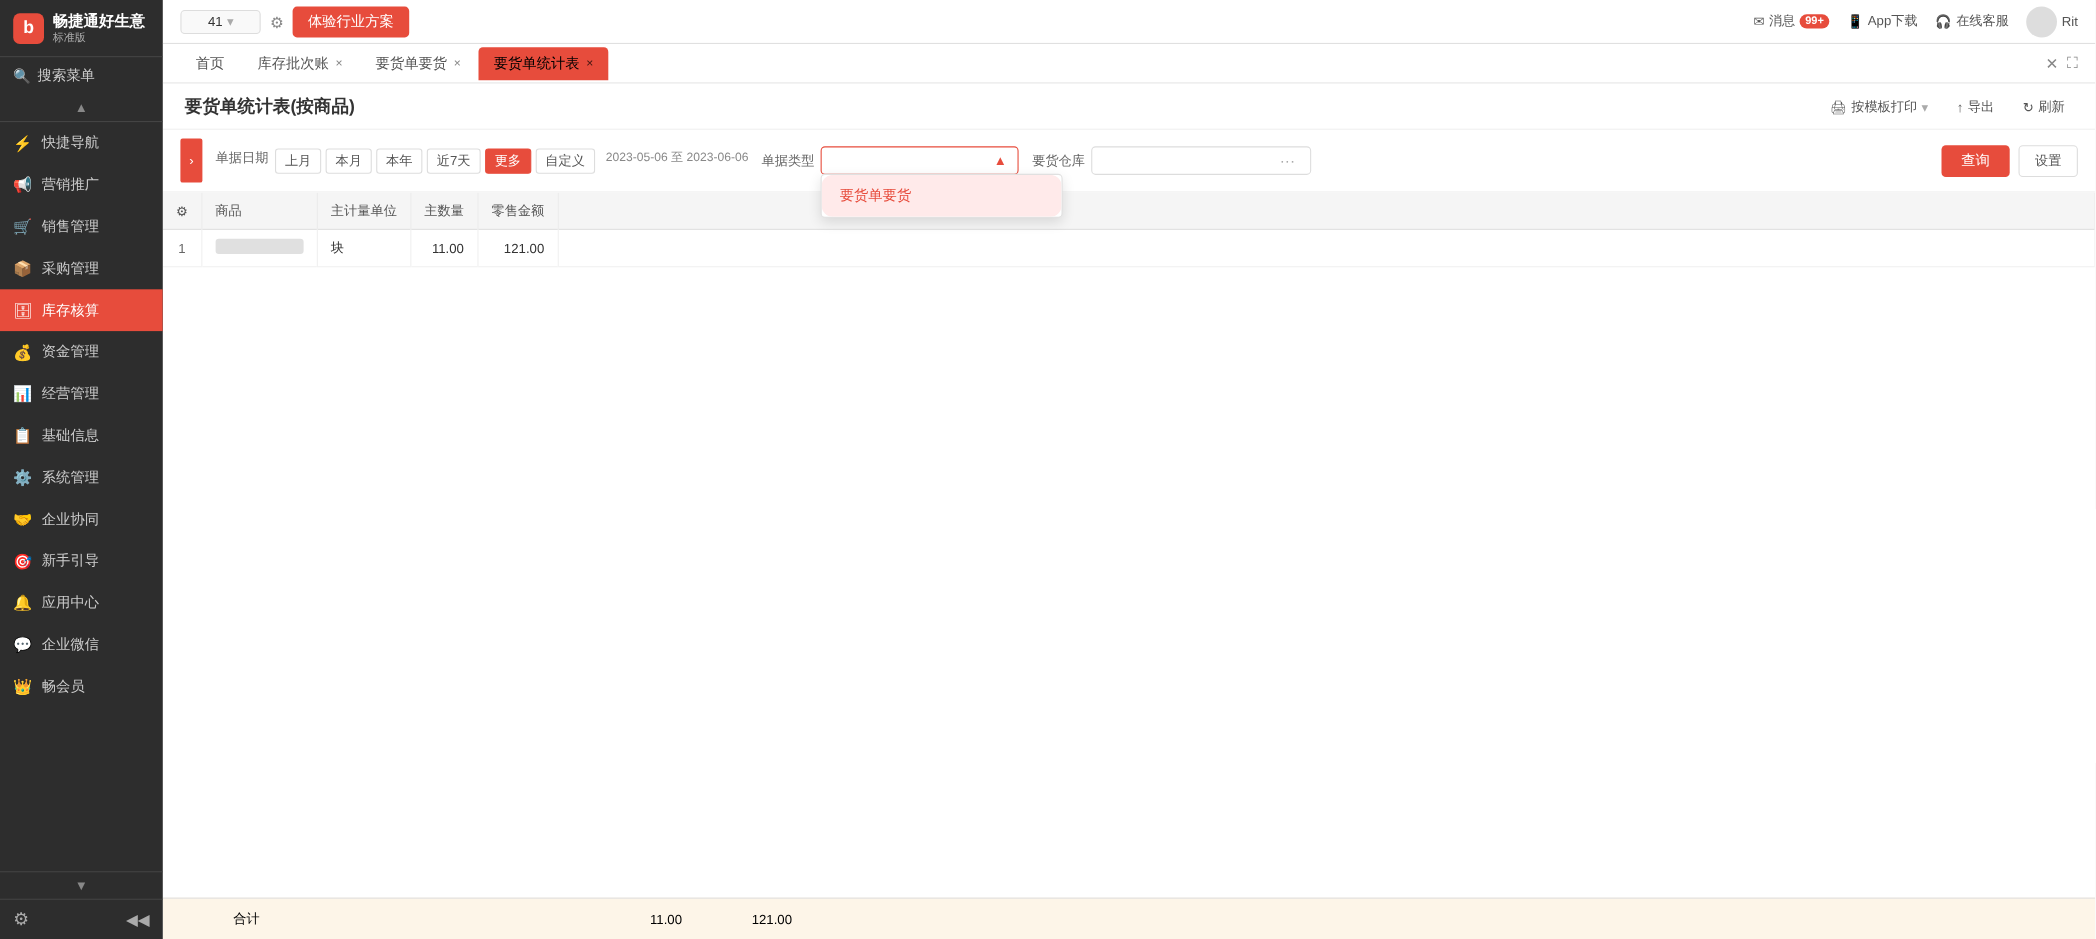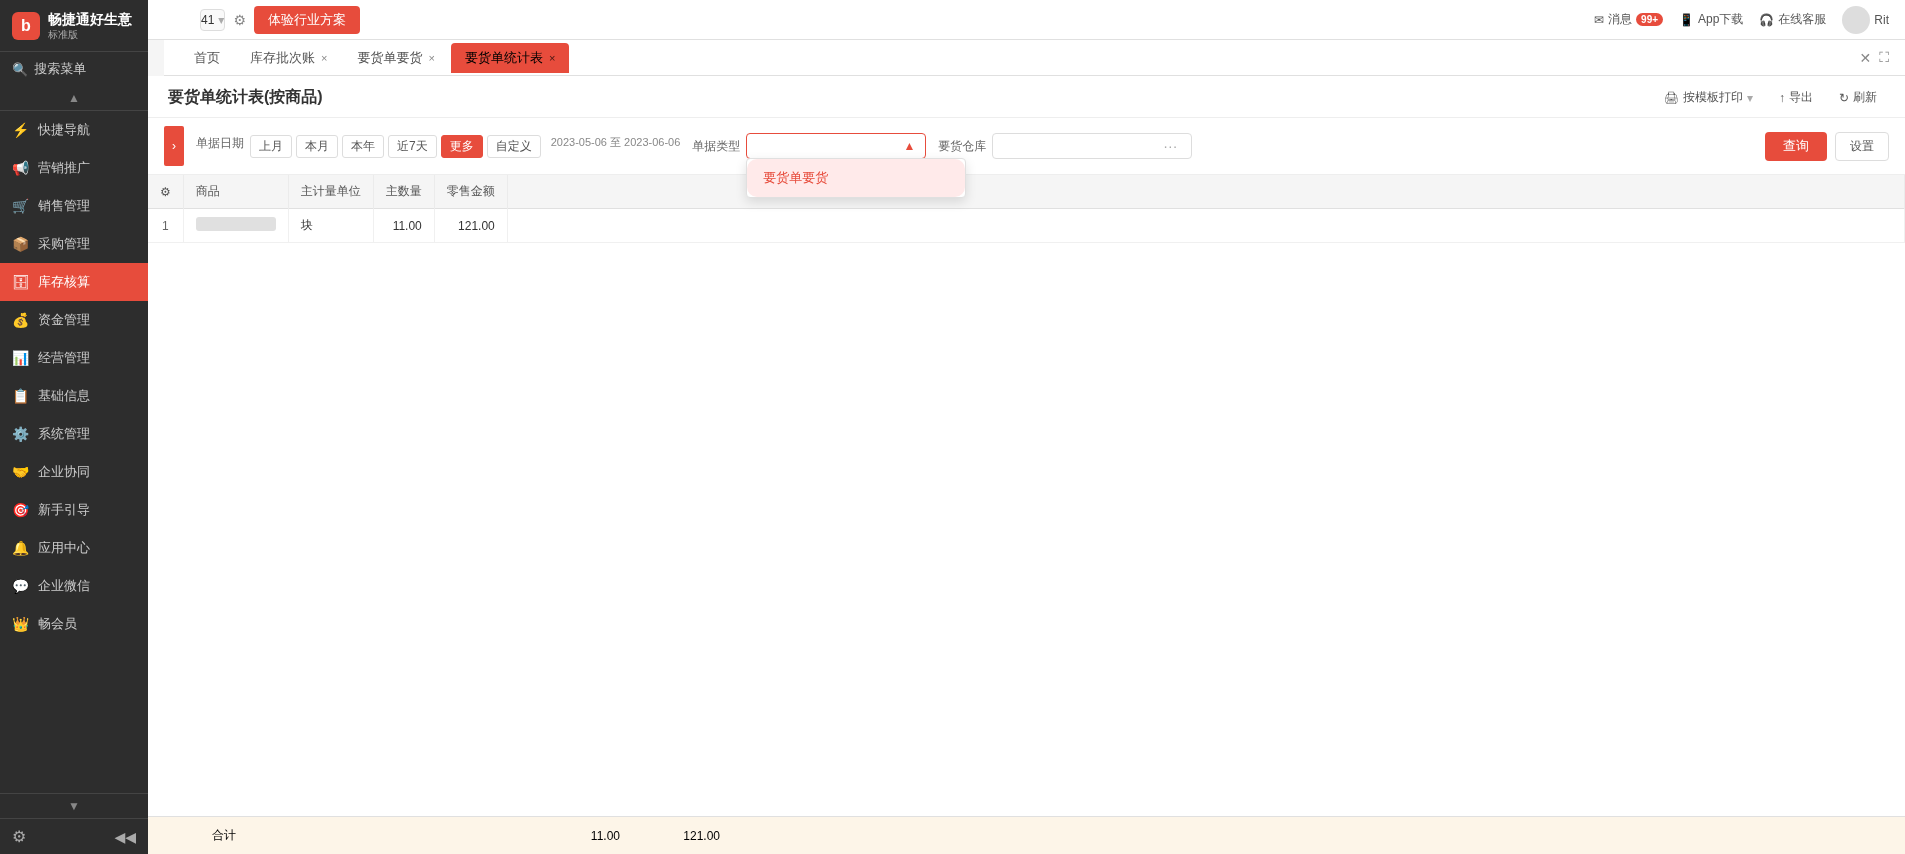--- a/index.html
+++ b/index.html
@@ -73,27 +73,26 @@
       padding: 0 16px;
       height: 40px;
       gap: 12px;
     }
     .topbar-left {
       display: flex; align-items: center; gap: 8px; flex: 1;
     }
     .topbar-select {
       border: 1px solid #ddd;
       border-radius: 4px;
-      padding: 3px 0;
+      padding: 3px 24px;
       font-size: 12px;
       color: #333;
       background: #f9f9f9;
       display: flex; align-items: flex-end; gap: 4px;
       cursor: pointer;
-      margin-left: 36px;
     }
     .topbar-gear { color: #888; cursor: pointer; font-size: 14px; }
     .topbar-btn-red {
       background: #e74c3c;
       color: white;
       border: none;
       border-radius: 4px;
       padding: 5px 14px;
       font-size: 13px;
       cursor: pointer;
@@ -112,21 +111,20 @@
 
     
     .tabs-bar {
       background: #fff;
       border-bottom: 1px solid #e0e0e0;
       display: flex;
       align-items: center;
       padding: 0 16px;
       height: 36px;
       gap: 2px;
-      margin-left: 16px;
     }
     .tab-item {
       padding: 6px 14px;
       cursor: pointer;
       font-size: 13px;
       color: #555;
       border-radius: 4px 4px 0 0;
       display: flex; align-items: center; gap: 6px;
       white-space: nowrap;
     }

